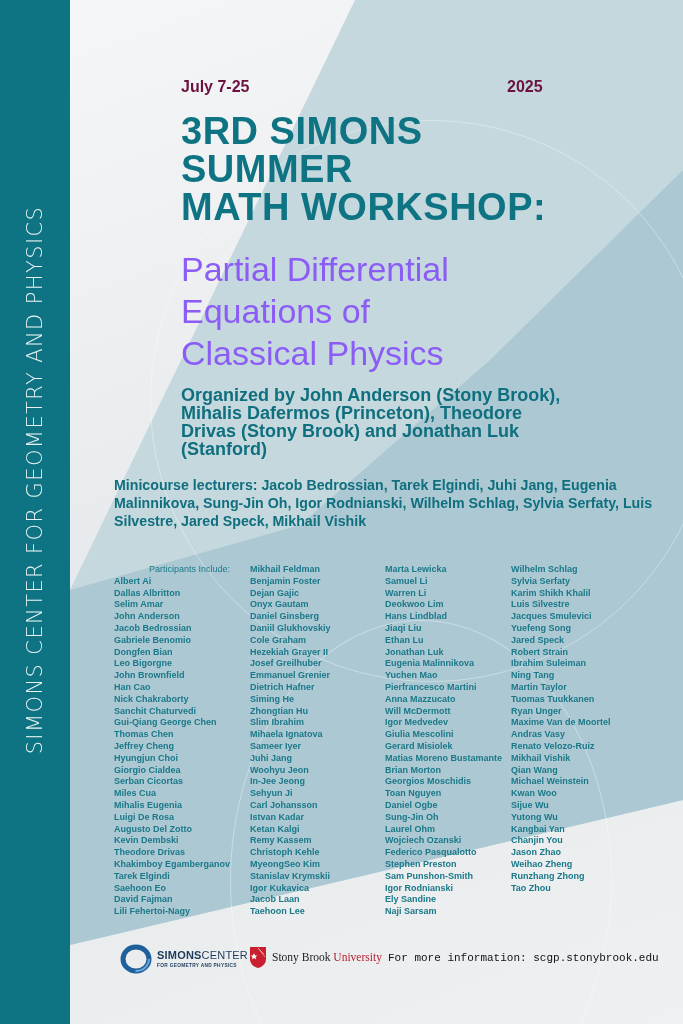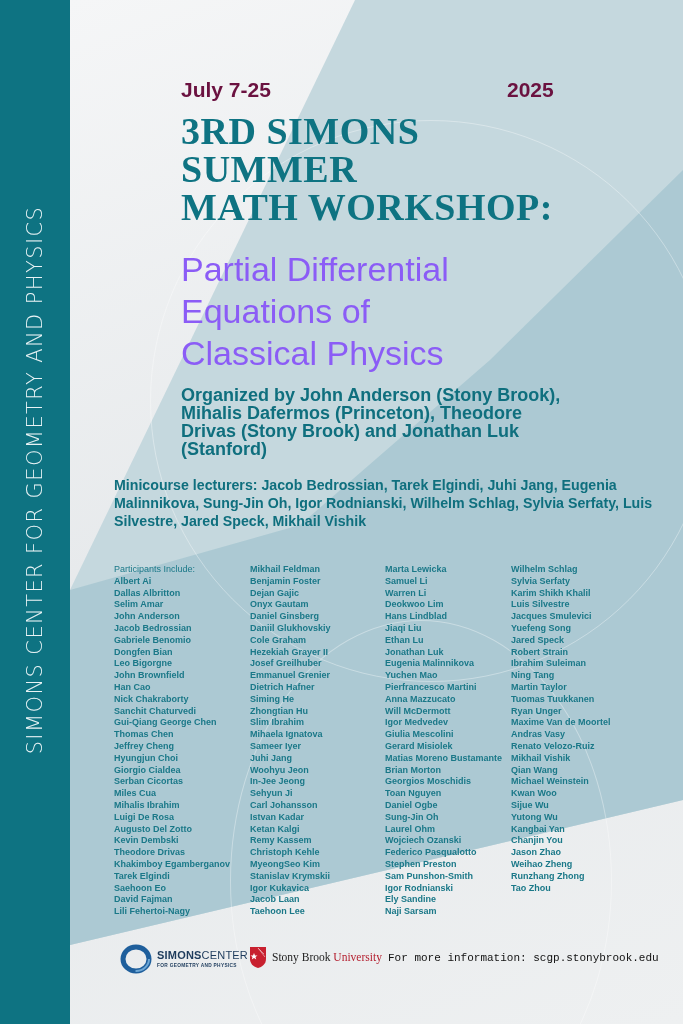--- a/index.html
+++ b/index.html
@@ -4,32 +4,32 @@
 <style>
   html, body { margin: 0; padding: 0; }
   body { width: 683px; height: 1024px; position: relative; overflow: hidden; background: #f0f2f3; font-family: "DejaVu Sans", sans-serif; }
   .sidebar { position: absolute; left: 0; top: 0; width: 70px; height: 1024px; background: #0e7382; }
   .sidebar-text { position: absolute; left: 35px; top: 480px; transform: translate(-50%, -50%) rotate(-90deg); white-space: nowrap; color: #e8f3f5; font-family: "DejaVu Sans", sans-serif; font-size: 21px; font-weight: 300; letter-spacing: 1.4px; }
   .bg-white { position: absolute; left: 70px; top: 0; width: 613px; height: 1024px; background: linear-gradient(160deg, #f5f6f7 0%, #e6e9eb 50%, #eef0f1 100%); }
   .bg-light { position: absolute; left: 70px; top: 0; width: 613px; height: 1024px; background: #c5d8de; clip-path: polygon(285px 0, 613px 0, 613px 800px, 0 945px, 0 590px); }
   .bg-mid { position: absolute; left: 70px; top: 0; width: 613px; height: 1024px; background: #a8c8d1; clip-path: polygon(613px 170px, 613px 800px, 0 945px, 0 590px, 230px 525px, 420px 360px); opacity: 0.9; }
   .deco-line { position: absolute; border: 1px solid rgba(255,255,255,0.35); border-radius: 50%; }
   .content { position: absolute; left: 0; top: 0; width: 683px; height: 1024px; }
-  .date { position: absolute; top: 78px; font-family: "Liberation Sans", sans-serif; font-weight: 700; font-size: 21px; color: #6b1240; }
+  .date { position: absolute; top: 78px; font-family: "Liberation Sans", sans-serif; font-weight: 700; font-size: 16px; color: #6b1240; }
   .date-left { left: 181px; }
   .date-right { left: 507px; }
-  .title { position: absolute; left: 181px; top: 112px; font-family: Liberation Serif, serif; font-weight: 700; font-size: 38px; line-height: 38px; color: #0e7382; letter-spacing: 0.5px; }
+  .title { position: absolute; left: 181px; top: 112px; font-family: Liberation Sans, sans-serif; font-weight: 700; font-size: 38px; line-height: 38px; color: #0e7382; letter-spacing: 0.5px; }
   .title div { white-space: nowrap; }
   .subtitle { position: absolute; left: 181px; top: 248px; font-family: "Liberation Sans", sans-serif; font-weight: 400; font-size: 34px; line-height: 42px; color: #8b5cf6; }
   .organizers { position: absolute; left: 181px; top: 386px; width: 400px; font-family: "Liberation Sans", sans-serif; font-weight: 700; font-size: 18px; line-height: 18px; color: #0f6f7e; }
   .lecturers { position: absolute; left: 114px; top: 476px; width: 560px; font-family: "Liberation Sans", sans-serif; font-weight: 700; font-size: 14.2px; line-height: 18px; color: #0f6f7e; }
   .participants { position: absolute; top: 564px; left: 0; width: 683px; }
   .col { position: absolute; top: 0; font-family: "Liberation Sans", sans-serif; font-size: 9px; line-height: 11.8px; color: #1a7888; font-weight: 700; }
   .col div { white-space: nowrap; }
-  .col .hdr { font-weight: 400; }
+  .col .hdr { font-weight: 400; text-align: right; }
   .col1 { left: 114px; } .col2 { left: 250px; } .col3 { left: 385px; } .col4 { left: 511px; }
   .footer { position: absolute; left: 0; top: 940px; width: 631px; height: 40px; }
   .simons-logo { position: absolute; left: 120px; top: 4px; width: 32px; height: 30px; }
   .simons-name { position: absolute; left: 157px; top: 9px; font-family: "Liberation Sans", sans-serif; font-size: 11px; color: #1d3b5c; letter-spacing: 0.2px; }
   .simons-name b { font-weight: 700; }
   .simons-sub { position: absolute; left: 157px; top: 23px; font-family: "Liberation Sans", sans-serif; font-size: 4.8px; color: #1d3b5c; letter-spacing: 0.3px; font-weight: 700; }
   .sbu-shield { position: absolute; left: 249px; top: 5px; width: 18px; height: 24px; }
   .sbu-text { position: absolute; left: 272px; top: 11px; font-family: "Liberation Serif", serif; font-size: 11.5px; color: #222; white-space: nowrap; }
   .sbu-text .red { color: #b41f2f; }
   .more-info { position: absolute; left: 388px; top: 12px; font-family: Liberation Mono, monospace; font-size: 11px; color: #111; white-space: nowrap; }
@@ -81,21 +81,21 @@
         <div>Han Cao</div>
         <div>Nick Chakraborty</div>
         <div>Sanchit Chaturvedi</div>
         <div>Gui-Qiang George Chen</div>
         <div>Thomas Chen</div>
         <div>Jeffrey Cheng</div>
         <div>Hyungjun Choi</div>
         <div>Giorgio Cialdea</div>
         <div>Serban Cicortas</div>
         <div>Miles Cua</div>
-        <div>Mihalis Ibrahim</div>
+        <div>Mihalis Eugenia</div>
         <div>Luigi De Rosa</div>
         <div>Augusto Del Zotto</div>
         <div>Kevin Dembski</div>
         <div>Theodore Drivas</div>
         <div>Khakimboy Egamberganov</div>
         <div>Tarek Elgindi</div>
         <div>Saehoon Eo</div>
         <div>David Fajman</div>
         <div>Lili Fehertoi-Nagy</div>
       </div>

